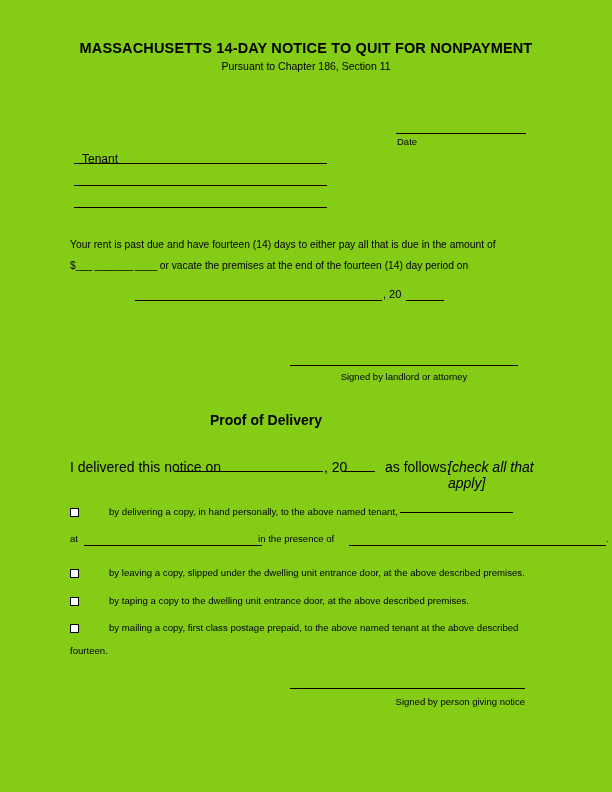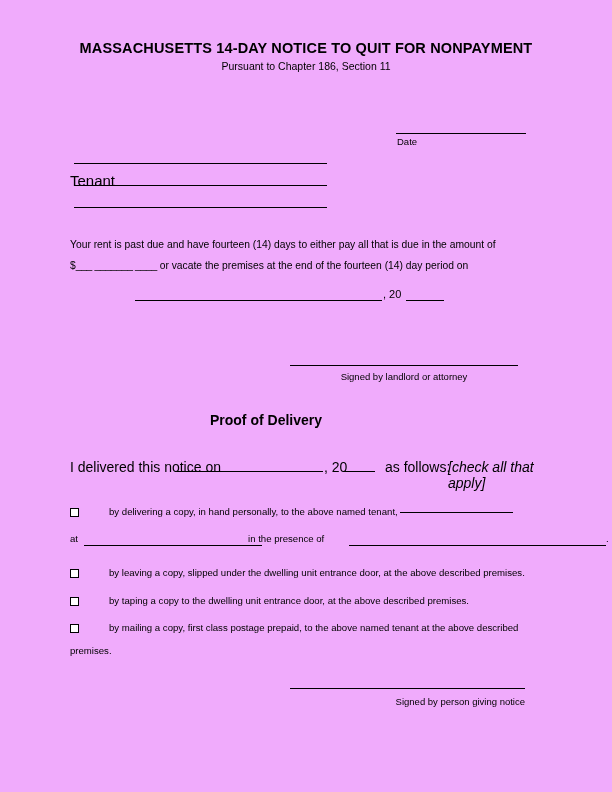--- a/index.html
+++ b/index.html
@@ -12,21 +12,21 @@
     height: 792px;
     position: relative;
     font-family: "Liberation Sans", sans-serif;
     color: #000000;
     overflow: hidden;
   }
 
   .page {
     position: absolute;
     inset: 0;
-    background: #f0abfc;
+    background: #84cc16;
   }
 
   
   .doc-title {
     position: absolute;
     left: 0;
     top: 40px;
     width: 612px;
     text-align: center;
     font-size: 14.5px;
@@ -59,25 +59,24 @@
 
   
   .field-row {
     position: absolute;
     left: 70px;
     width: 460px;
     height: 16px;
   }
   .field-label {
     position: absolute;
-    left: 0;
+    left: 12px;
     top: 0;
-    font-size: 15px;
+    font-size: 12px;
     white-space: nowrap;
-    margin-top: 20px;
   }
   .field-rule {
     position: absolute;
     top: 11px;
     border-bottom: 1.2px solid #000;
   }
   #row-tenant { top: 152px; }
   #row-address { top: 174px; }
   #row-city { top: 196px; }
   #rule-tenant { left: 74px; width: 253px; }
@@ -236,21 +235,21 @@
     font-size: 9.6px;
   }
   .at-lead { position: absolute; left: 0; top: 1px; text-align: center; }
   .at-rule1 {
     position: absolute;
     left: 14px;
     top: 13px;
     width: 178px;
     border-bottom: 1.2px solid #000;
   }
-  .at-mid { position: absolute; left: 178px; top: 1px; }
+  .at-mid { position: absolute; left: 188px; top: 1px; }
   .at-rule2 {
     position: absolute;
     left: 279px;
     top: 13px;
     width: 257px;
     border-bottom: 1.2px solid #000;
   }
   .at-period { position: absolute; left: 536px; top: 1px; }
 
   .wrap-premises {
@@ -340,18 +339,18 @@
 
   <div class="check-item" id="check-3">
     <span class="checkbox"></span>
     <span class="check-text">by taping a copy to the dwelling unit entrance door, at the above described premises.</span>
   </div>
 
   <div class="check-item" id="check-4">
     <span class="checkbox"></span>
     <span class="check-text">by mailing a copy, first class postage prepaid, to the above named tenant at the above described</span>
   </div>
-  <div class="wrap-premises">premises.</div>
+  <div class="wrap-premises">fourteen.</div>
 
   <div class="sig-rule" id="sig-rule-person"></div>
   <div id="sig-label-person">Signed by person giving notice</div>
 
 </div>
 
 </body></html>

